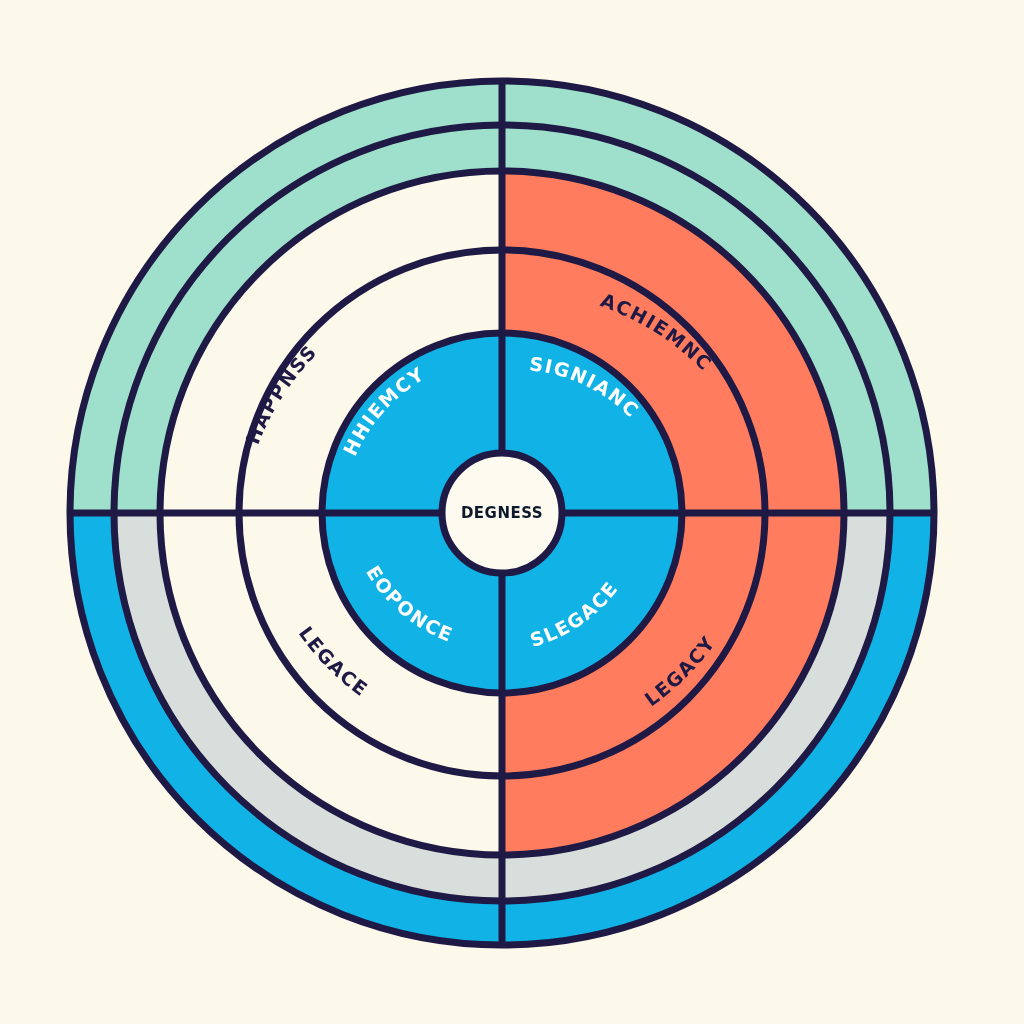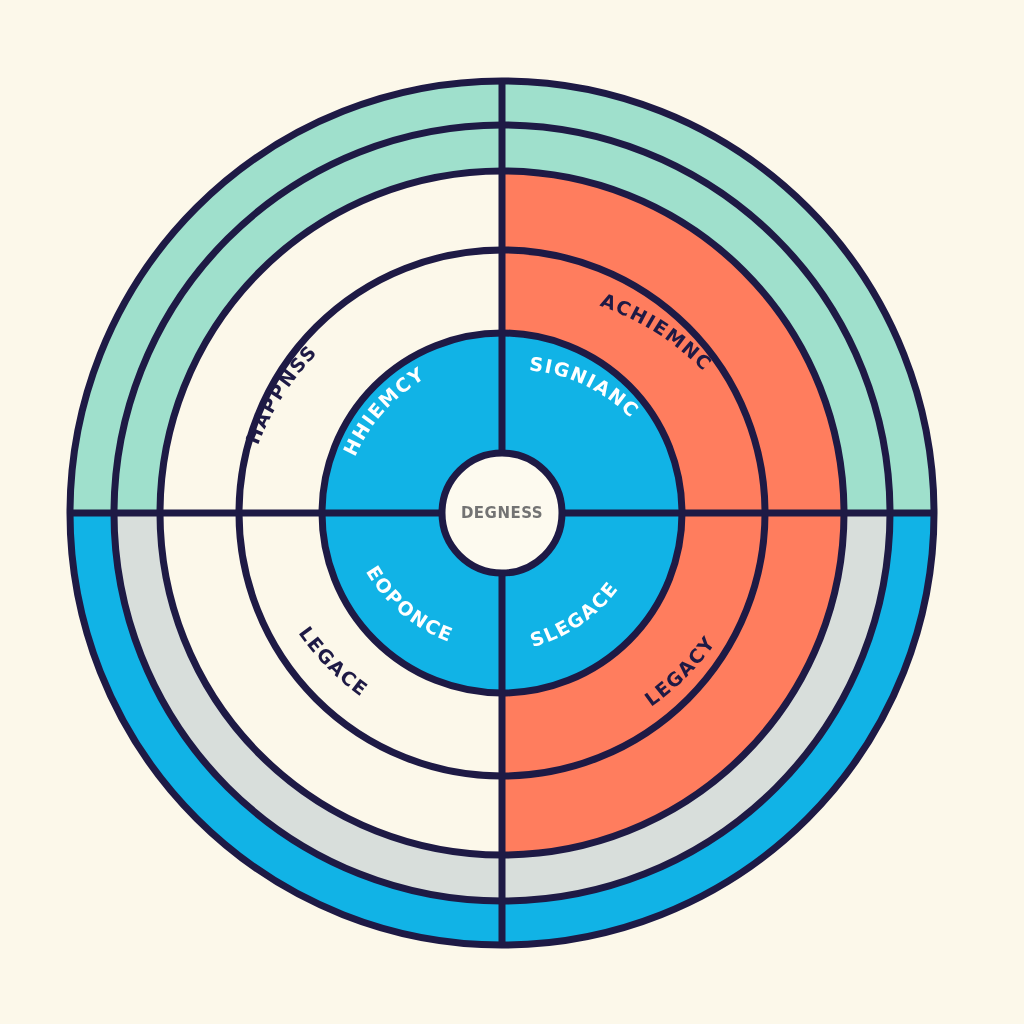--- a/index.html
+++ b/index.html
@@ -10,21 +10,21 @@
       position: relative;
       font-family: "DejaVu Sans", sans-serif;
     }
     #diagram { position: absolute; left: 0; top: 0; width: 1024px; height: 1024px; }
     .lbl { font-family: "DejaVu Sans", sans-serif; font-weight: bold; letter-spacing: 1.5px; }
     .center-label {
       position: absolute;
       left: 442px; top: 493px; width: 120px; height: 40px;
       display: flex; align-items: center; justify-content: center;
       font-family: "DejaVu Sans", sans-serif; font-weight: bold;
-      font-size: 15px; color: #737373; letter-spacing: 0.5px;
+      font-size: 15px; color: #0f172a; letter-spacing: 0.5px;
     }
   </style>
 </head>
 <body>
 
 <svg id="diagram" viewBox="0 0 1024 1024" xmlns="http://www.w3.org/2000/svg">
   <defs>
     <clipPath id="top-half">
         <rect x="0" y="0" width="1024" height="513"></rect>
       </clipPath>

